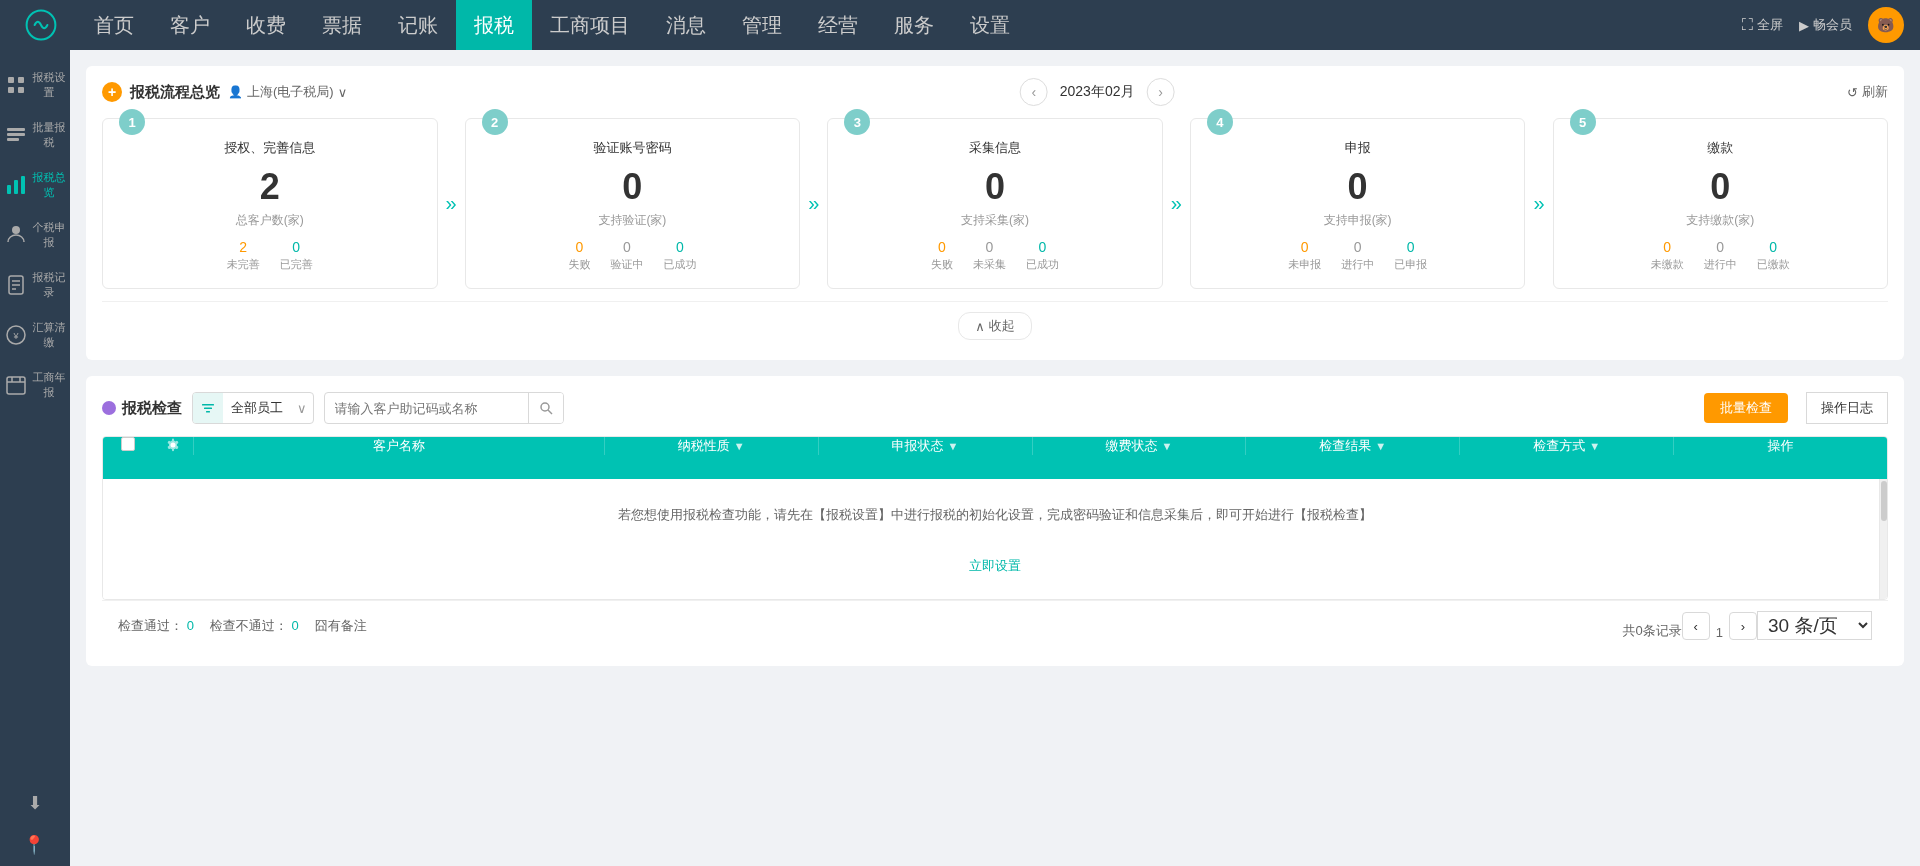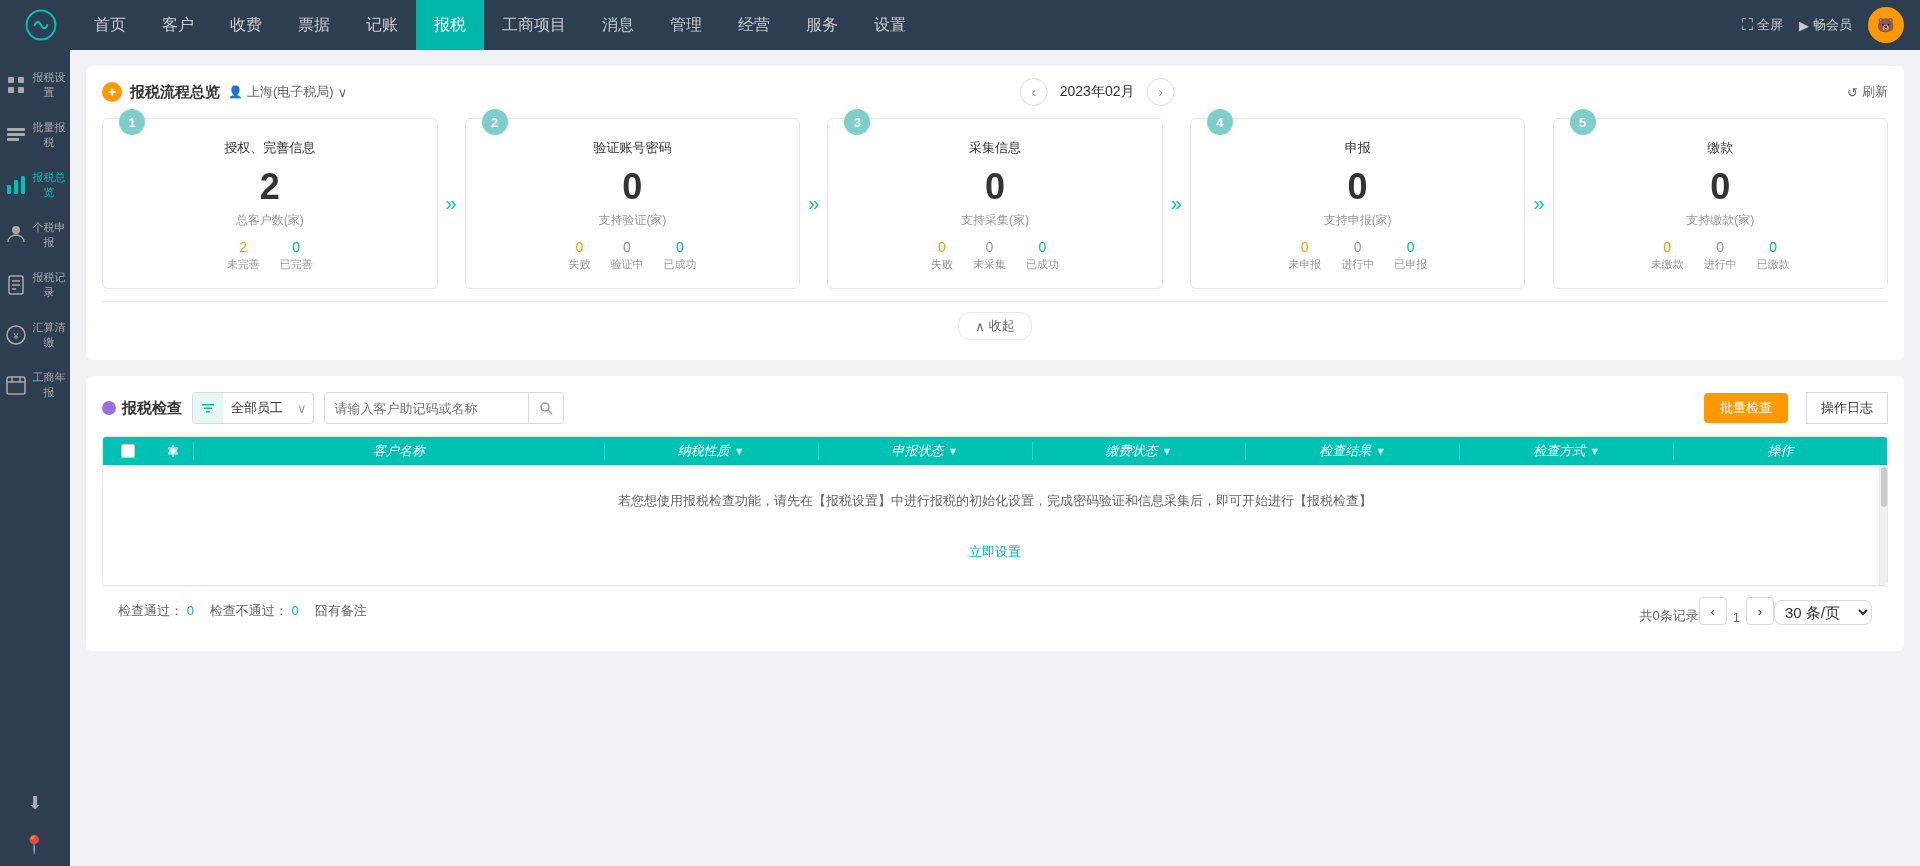--- a/index.html
+++ b/index.html
@@ -30,21 +30,21 @@
       gap: 0;
       flex: 1;
     }
     .top-nav .nav-item {
       padding: 0 18px;
       height: 50px;
       display: flex;
       align-items: center;
       color: #ccc;
       cursor: pointer;
-      font-size: 16px;
+      font-size: 20px;
       white-space: nowrap;
     }
     .top-nav .nav-item.active {
       background: #00b8a9;
       color: #fff;
     }
     .top-nav .nav-right {
       display: flex;
       align-items: center;
       gap: 16px;
@@ -256,24 +256,23 @@
     }
     .op-log-btn {
       background: #fff; color: #333; border: 1px solid #d9d9d9;
       padding: 6px 14px; border-radius: 0; cursor: pointer; font-size: 13px;
       margin-left: 8px;
     }
 
     
     .table-wrap { border: 1px solid #e8e8e8; border-radius: 4px; overflow: hidden; }
     .table-header {
-      display: flex; align-items: center;
+      display: flex; align-items: flex-start;
       background: #00c2b3; color: #fff; font-size: 13px;
-      height: 28px;
-      font-style: italic;
+      height: 42px;
     }
     .th-checkbox { width: 50px; display: flex; align-items: center; justify-content: center; }
     .th-gear { width: 40px; display: flex; align-items: center; justify-content: center; cursor: pointer; }
     .th-cell {
       flex: 1; display: flex; align-items: center; justify-content: center;
       gap: 4px; font-size: 13px; padding: 0 8px;
       border-left: 1px solid rgba(255,255,255,0.2);
     }
     .th-cell-name { flex: 2; }
     .filter-icon { font-size: 11px; opacity: 0.8; }
@@ -299,22 +298,22 @@
     .pagination {
       margin-left: auto; display: flex; align-items: flex-end; gap: 0; color: #666;
     }
     .page-btn {
       width: 28px; height: 28px; border: 1px solid #d9d9d9; border-radius: 4px;
       display: flex; align-items: center; justify-content: center;
       cursor: pointer; background: #fff; color: #333;
     }
     .page-num { padding: 0 6px; }
     .per-page-select {
-      border: 1px solid #d9d9d9; border-radius: 8px; padding: 2px 6px;
-      font-size: 15px; color: #333; cursor: pointer;
+      border: 1px solid #d9d9d9; border-radius: 0; padding: 2px 6px;
+      font-size: 19px; color: #333; cursor: pointer;
       background: #fff; outline: none;
     }
 
     
     .table-scroll { position: relative; }
     .scroll-bar {
       position: absolute; right: 0; top: 0; bottom: 0; width: 8px;
       background: #f0f0f0; border-left: 1px solid #e8e8e8;
     }
     .scroll-thumb {

